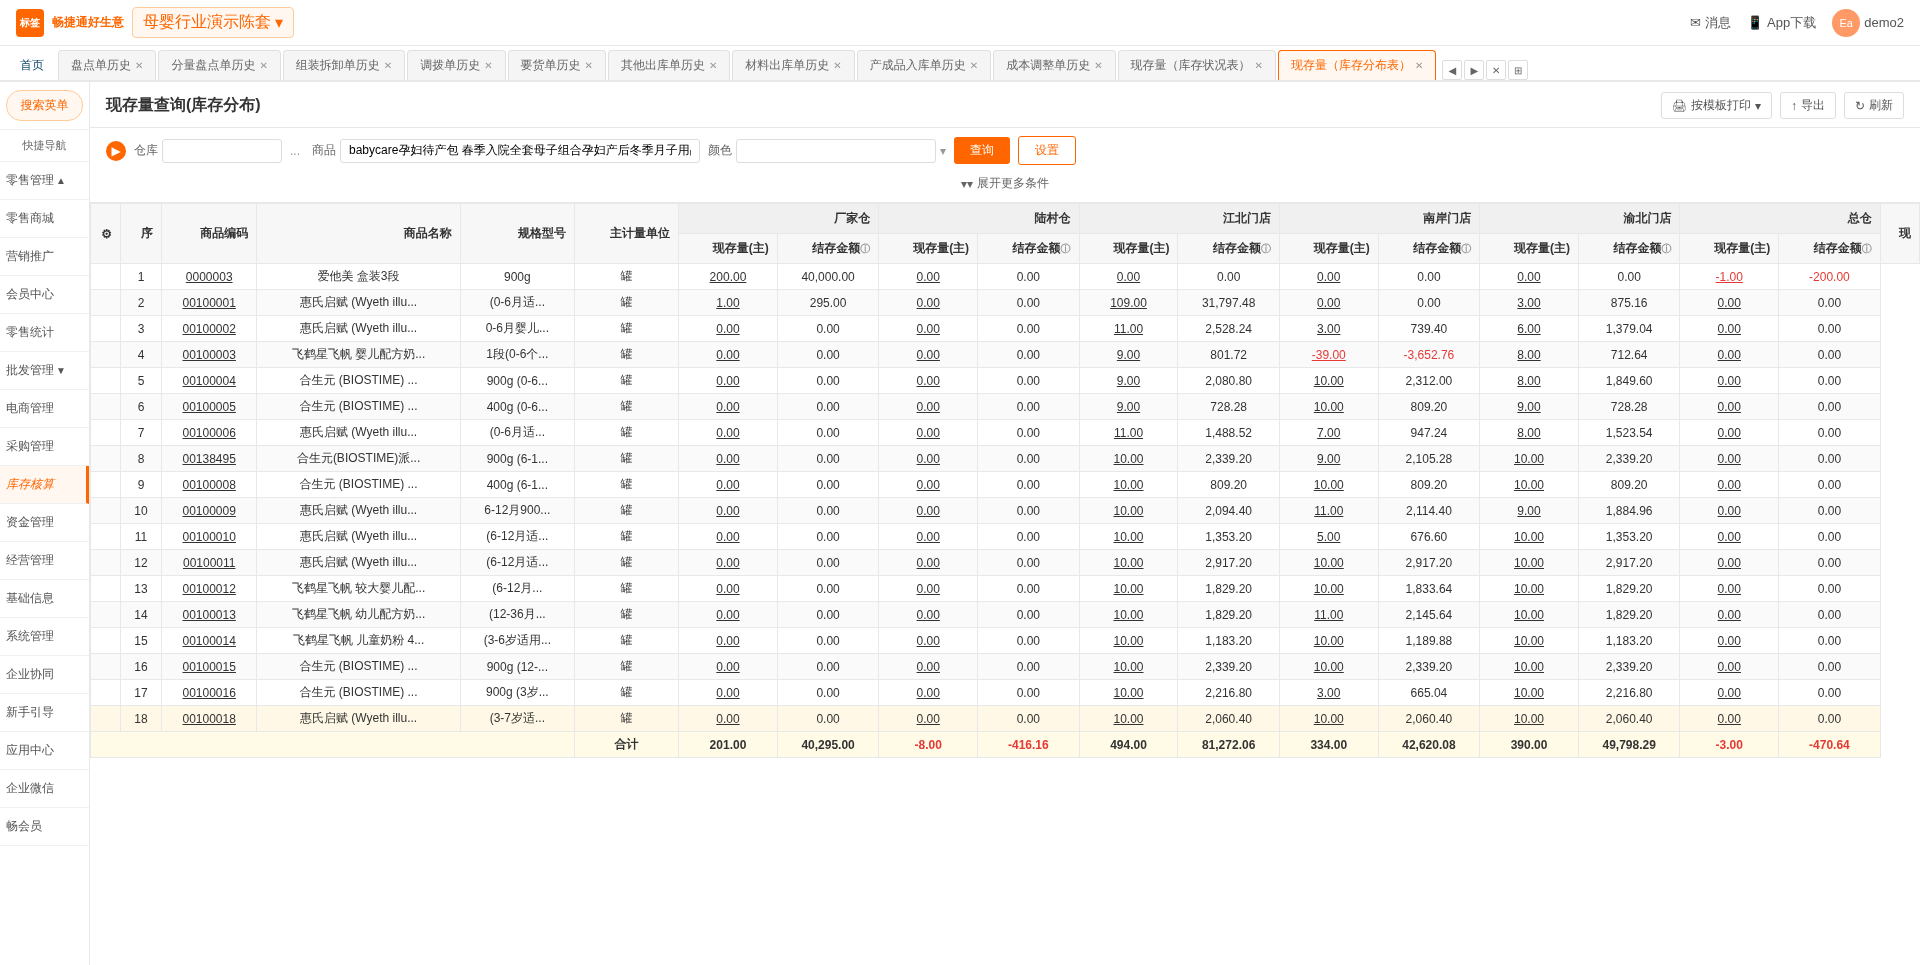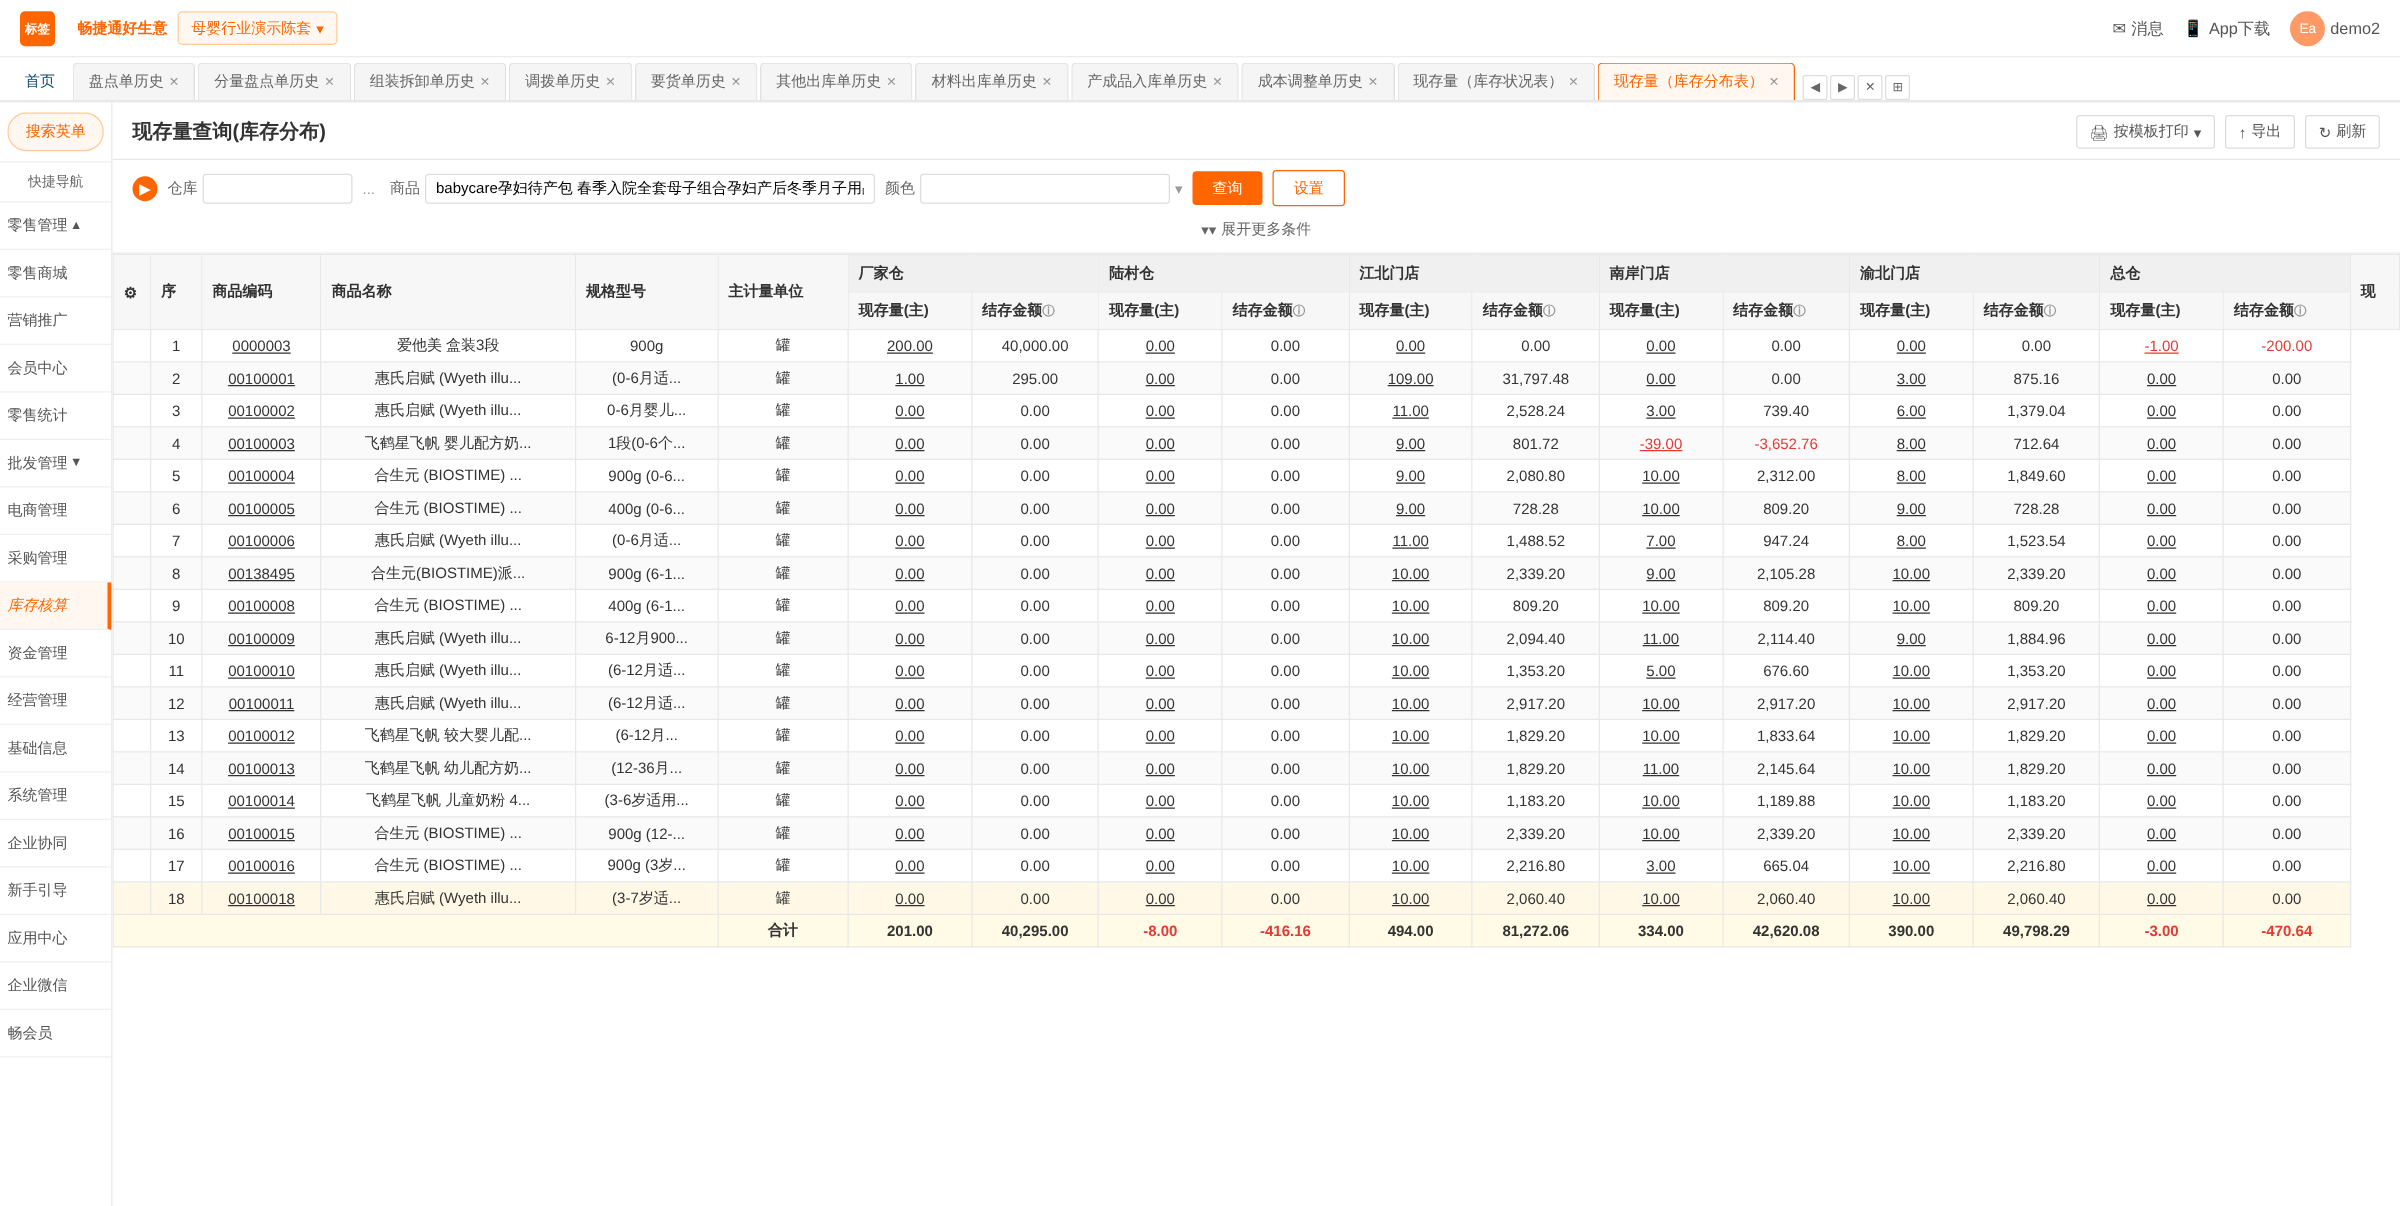--- a/index.html
+++ b/index.html
@@ -1,23 +1,23 @@
 <!DOCTYPE html>
 <html><head>
   <meta charset="utf-8">
   <style>
     * { box-sizing: border-box; margin: 0; padding: 0; }
     body { font-family: 'Microsoft YaHei', Arial, sans-serif; font-size: 12px; background: #f5f5f5; color: #333; overflow: hidden; }
     
     
     .top-bar { background: #fff; height: 46px; display: flex; align-items: center; justify-content: space-between; padding: 0 16px; border-bottom: 1px solid #e8e8e8; }
     .top-bar-left { display: flex; align-items: center; gap: 8px; }
-    .logo-area { display: flex; align-items: center; gap: 18px; color: #ff6600; font-weight: bold; font-size: 13px; }
+    .logo-area { display: flex; align-items: center; gap: 8px; color: #ff6600; font-weight: bold; font-size: 13px; }
     .logo-icon { width: 28px; height: 28px; background: #ff6600; border-radius: 4px; display: flex; align-items: center; justify-content: center; color: #fff; font-size: 10px; }
-    .industry-selector { display: flex; align-items: center; gap: 4px; background: #fff7f0; border: 1px solid #ffcc99; border-radius: 4px; padding: 4px 10px; cursor: pointer; color: #ff6600; font-size: 12px; }
+    .industry-selector { display: flex; align-items: center; gap: 4px; background: #fff7f0; border: 1px solid #ffcc99; border-radius: 4px; padding: 4px 10px; cursor: pointer; color: #ff6600; font-size: 16px; }
     .top-bar-right { display: flex; align-items: center; gap: 16px; font-size: 13px; color: #555; }
     .top-bar-right .icon-btn { display: flex; align-items: center; gap: 4px; cursor: pointer; }
     .avatar { width: 28px; height: 28px; background: #ff9966; border-radius: 50%; display: flex; align-items: center; justify-content: center; color: #fff; font-size: 11px; }
 
     
     .tab-bar { background: #fff; height: 36px; display: flex; align-items: flex-end; padding: 0 8px; border-bottom: 2px solid #e8e8e8; overflow: hidden; flex-shrink: 0; }
     .tab-item { display: flex; align-items: center; gap: 4px; padding: 6px 12px; border-top-left-radius: 4px; border-top-right-radius: 4px; border: 1px solid #e0e0e0; border-bottom: none; background: #f5f5f5; cursor: pointer; white-space: nowrap; font-size: 12px; color: #666; margin-right: 2px; }
     .tab-item.active { background: #fff7f0; border-color: #ff6600; color: #ff6600; }
     .tab-item .close-x { color: #999; font-size: 10px; cursor: pointer; }
     .tab-home { background: #fff; border: none; color: #0c4a6e; font-size: 12px; padding: 6px 12px; }
@@ -54,21 +54,21 @@
     .search-field-input { border: 1px solid #ddd; border-radius: 3px; padding: 4px 8px; font-size: 12px; width: 120px; }
     .search-field-input.wide { width: 360px; }
     .search-dots { color: #999; cursor: pointer; padding: 0 4px; }
     .btn-search { background: #ff6600; color: #fff; border: none; padding: 5px 16px; border-radius: 3px; cursor: pointer; font-size: 12px; }
     .btn-settings { background: #fff; color: #ff6600; border: 1px solid #ff6600; padding: 5px 16px; border-radius: 3px; cursor: pointer; font-size: 12px; }
     .expand-more { display: flex; align-items: center; gap: 4px; color: #666; cursor: pointer; font-size: 12px; width: 100%; justify-content: center; padding: 2px 0; }
 
     
     .table-area { flex: 1; overflow: auto; background: #fff; }
     table { width: 100%; border-collapse: collapse; font-size: 12px; }
-    thead th { background: #f7f7f7; border: 1px solid #e8e8e8; padding: 6px 8px; text-align: left; font-weight: bold; color: #333; white-space: nowrap; position: sticky; top: 0; z-index: 10; }
+    thead th { background: #f7f7f7; border: 1px solid #e8e8e8; padding: 6px 8px; text-align: right; font-weight: bold; color: #333; white-space: nowrap; position: sticky; top: 0; z-index: 10; }
     thead th.group-header { background: #f0f0f0; }
     tbody td { border: 1px solid #e8e8e8; padding: 4px 8px; text-align: center; color: #333; white-space: nowrap; }
     tbody tr:nth-child(even) { background: #fafafa; }
     .highlighted-row { background: #fff8e6 !important; }
     .red { color: #e53935; }
     .underline-num { text-decoration: underline; cursor: pointer; }
     .summary-row { background: #fffbe6 !important; font-weight: bold; }
     .col-icon { width: 30px; }
     th .info-icon { color: #999; font-size: 10px; cursor: pointer; }
 

